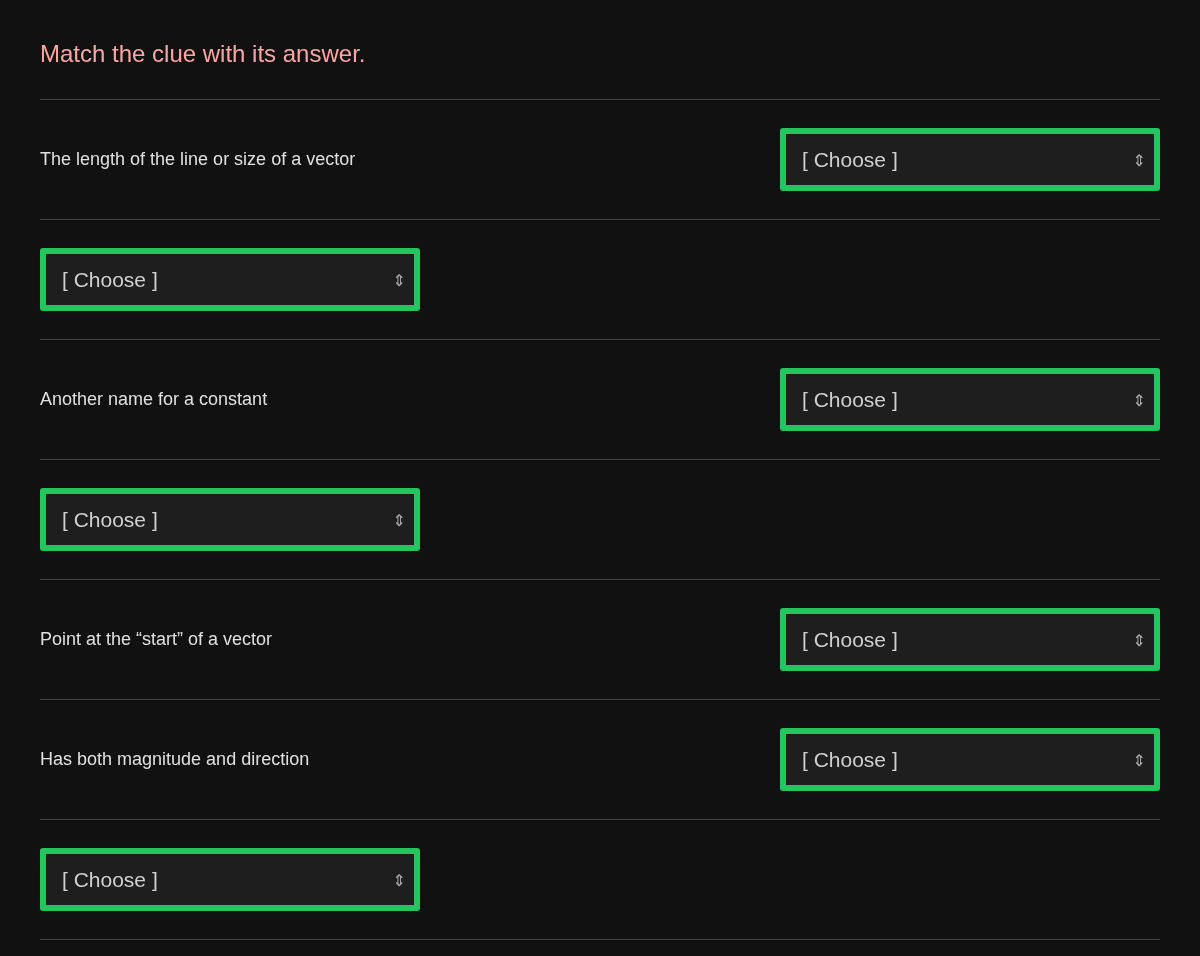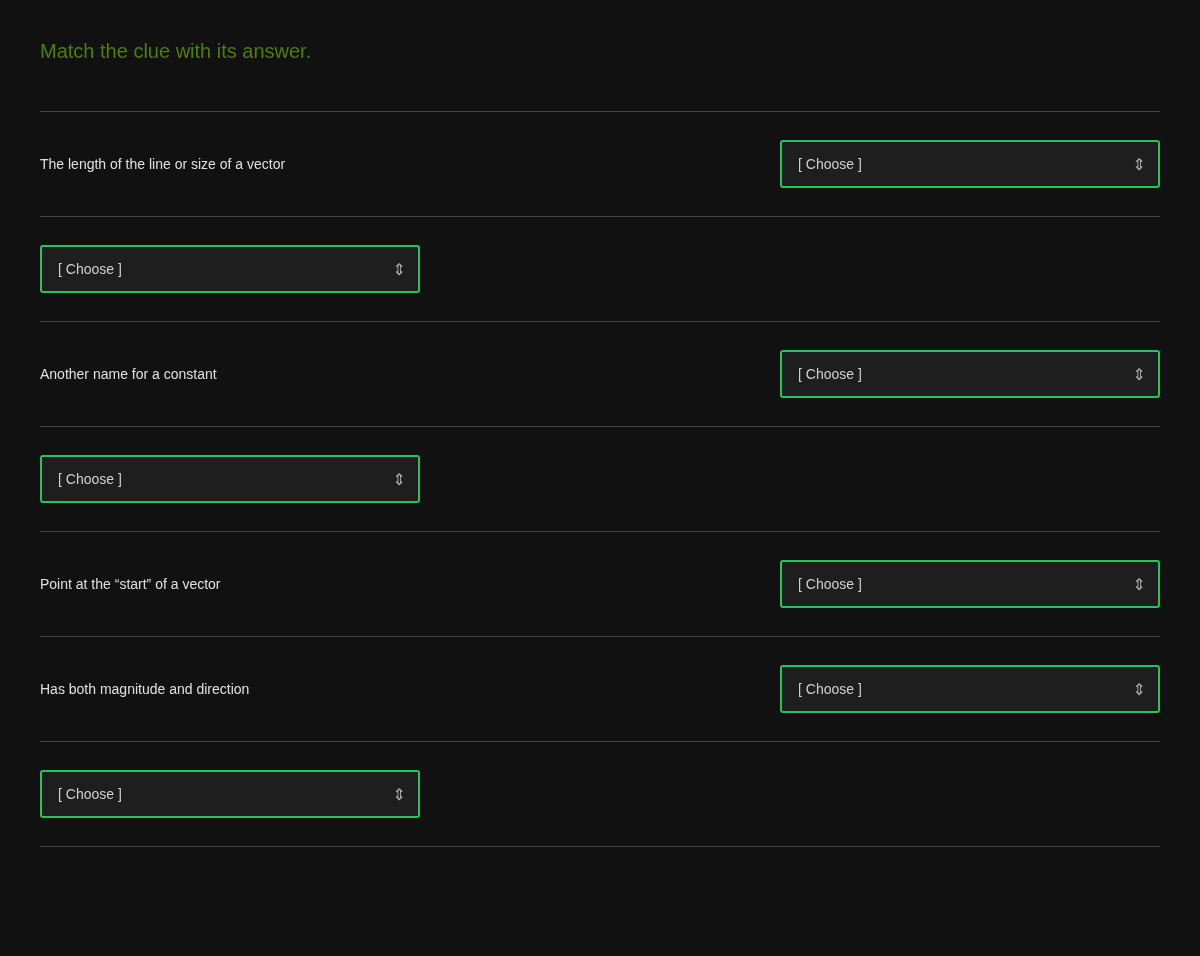--- a/index.html
+++ b/index.html
@@ -16,60 +16,60 @@
       min-height: 956px;
       width: 1200px;
     }
 
     .page-container {
       padding: 40px 40px 40px 40px;
       max-width: 1200px;
     }
 
     .page-title {
-      font-size: 20px;
-      color: #4d7c0f;
-      margin-bottom: 48px;
+      font-size: 24px;
+      color: #fca5a5;
+      margin-bottom: 31px;
       font-family: Arial, sans-serif;
       font-weight: normal;
     }
 
     .divider {
       border: none;
       border-top: 1px solid #444444;
       margin: 0;
     }
 
     .match-row {
       display: flex;
       align-items: center;
       justify-content: space-between;
       padding: 28px 0;
     }
 
     .clue-text {
       flex: 0 0 440px;
-      font-size: 14px;
+      font-size: 18px;
       color: #e0e0e0;
       font-family: Arial, sans-serif;
       line-height: 1.5;
     }
 
     .dropdown-wrapper {
       flex: 0 0 380px;
     }
 
     .answer-select {
       width: 100%;
       background-color: #1e1e1e;
       color: #d0d0d0;
-      border: 2px solid #22c55e;
+      border: 6px solid #22c55e;
       border-radius: 3px;
       padding: 14px 16px;
-      font-size: 14px;
+      font-size: 21px;
       font-family: Arial, sans-serif;
       appearance: none;
       -webkit-appearance: none;
       cursor: pointer;
       outline: none;
     }
 
     .select-container {
       position: relative;
       width: 100%;

